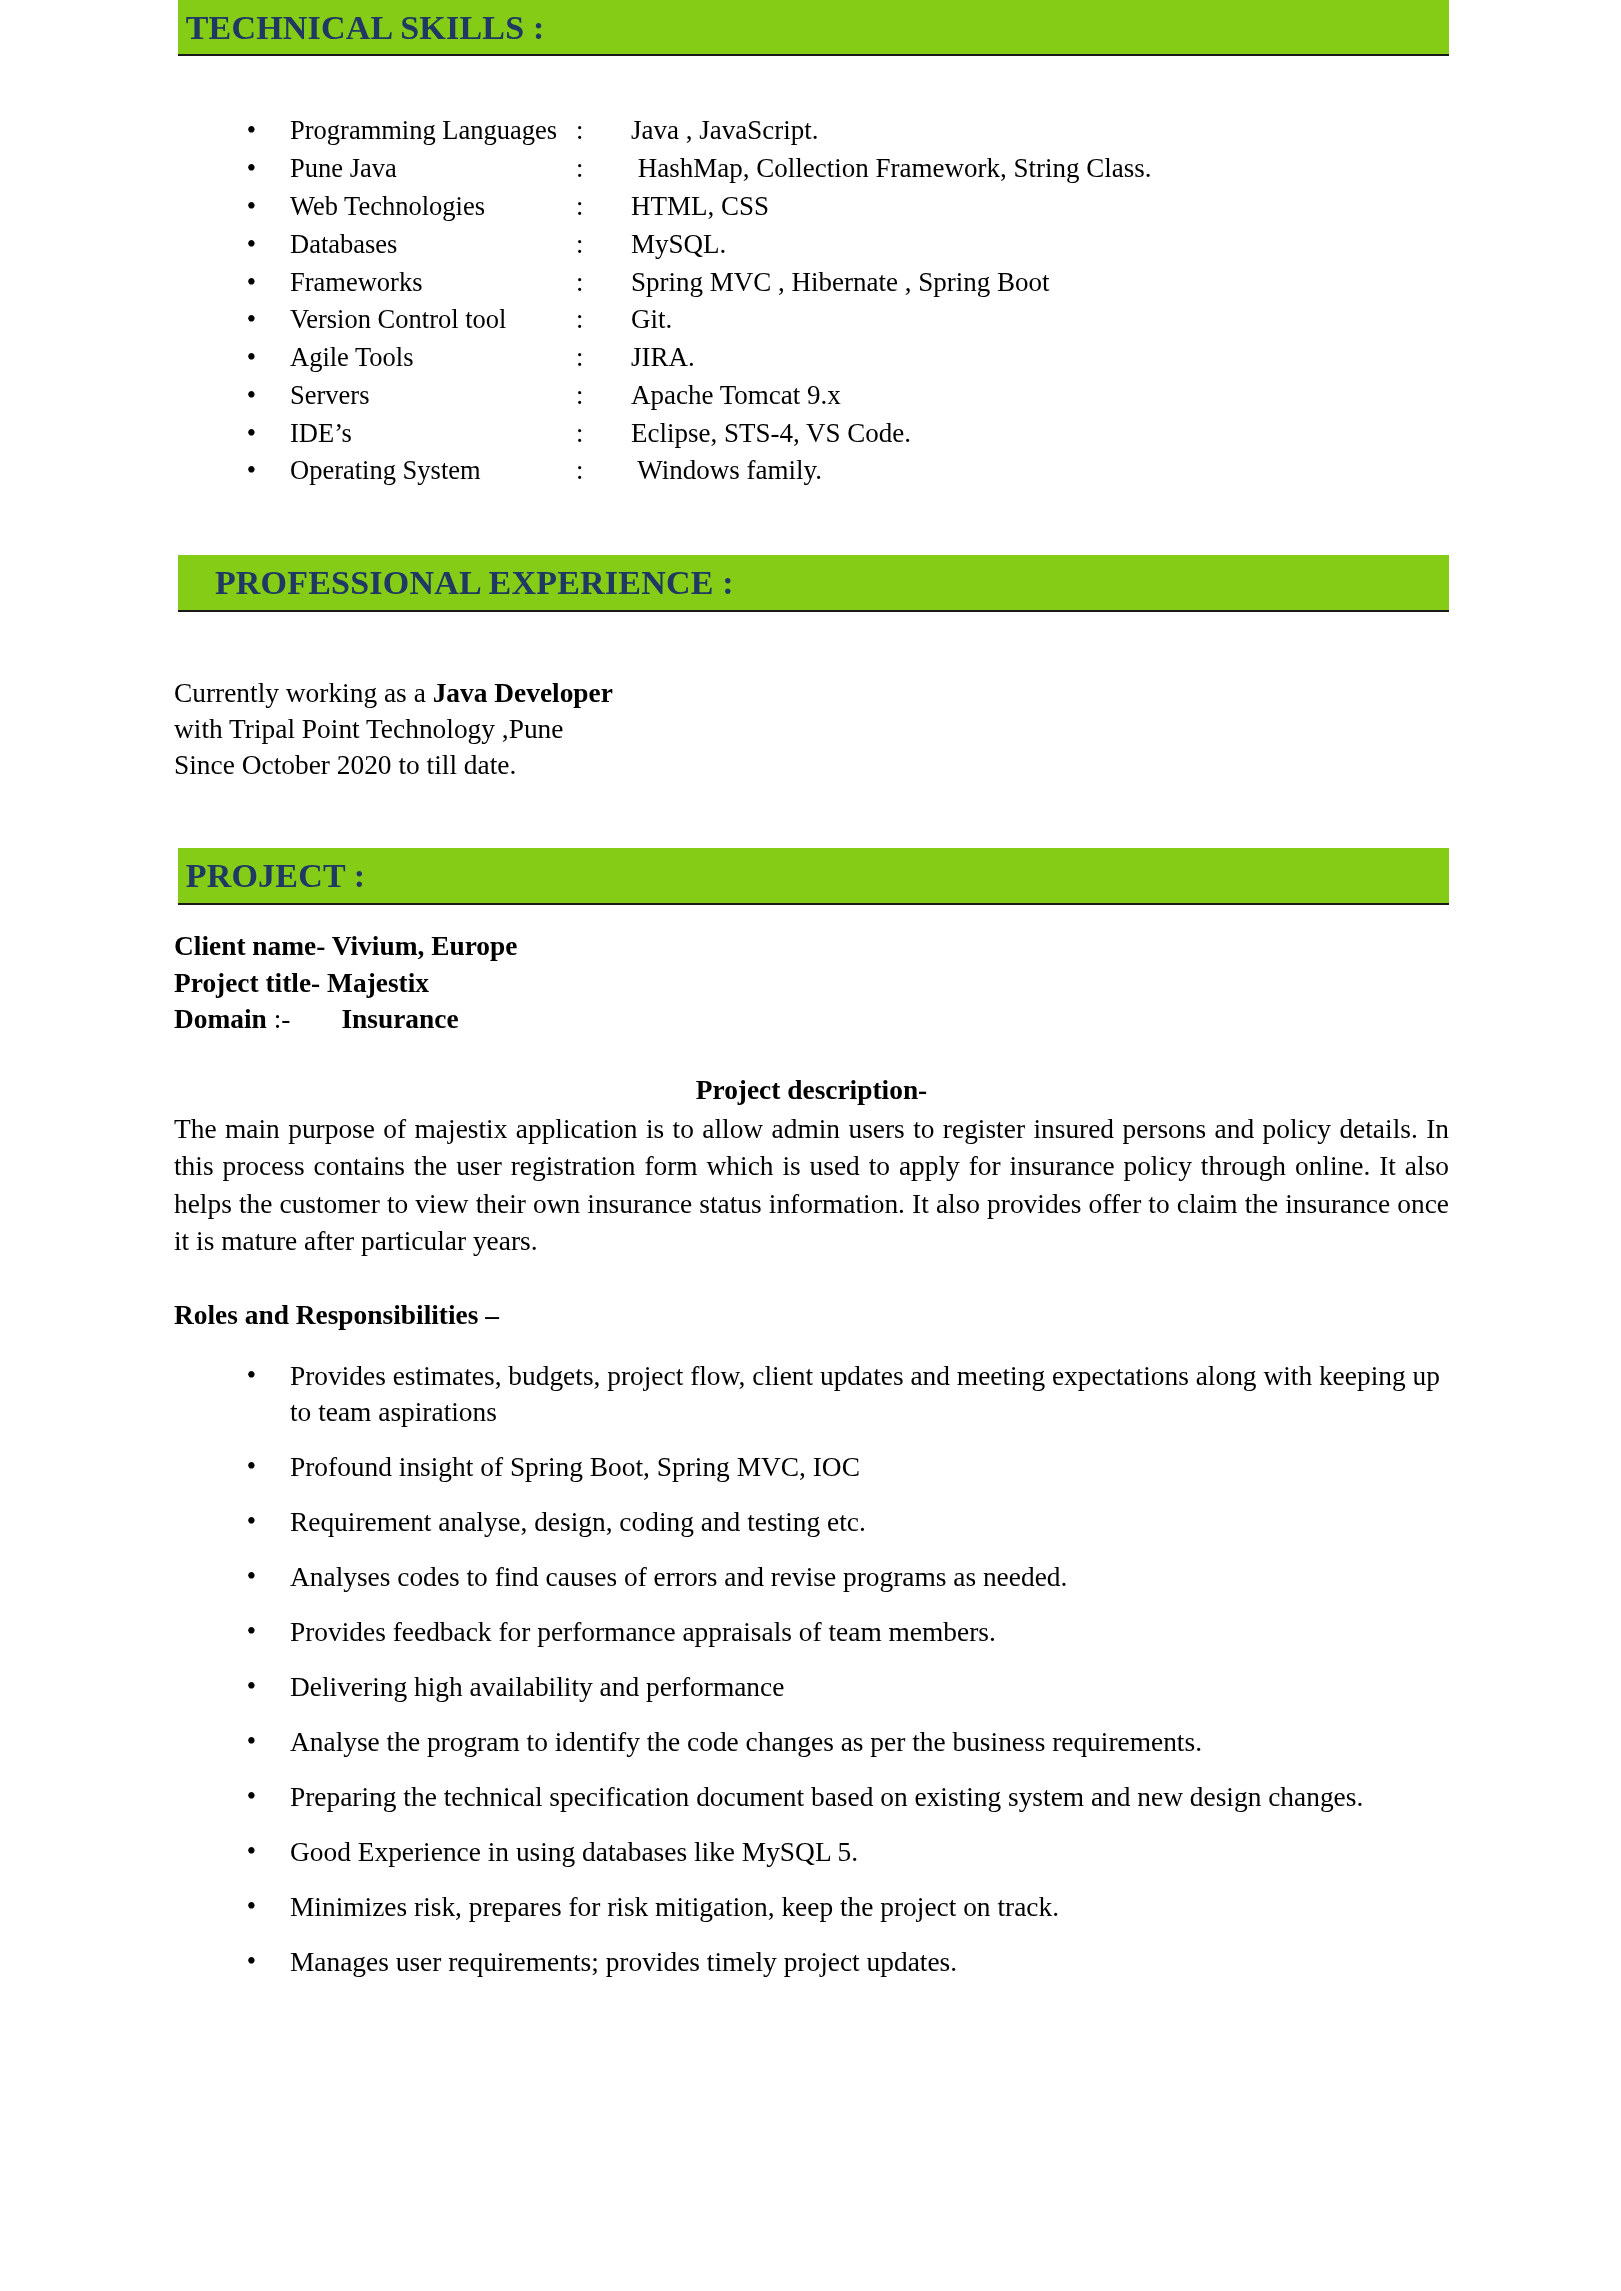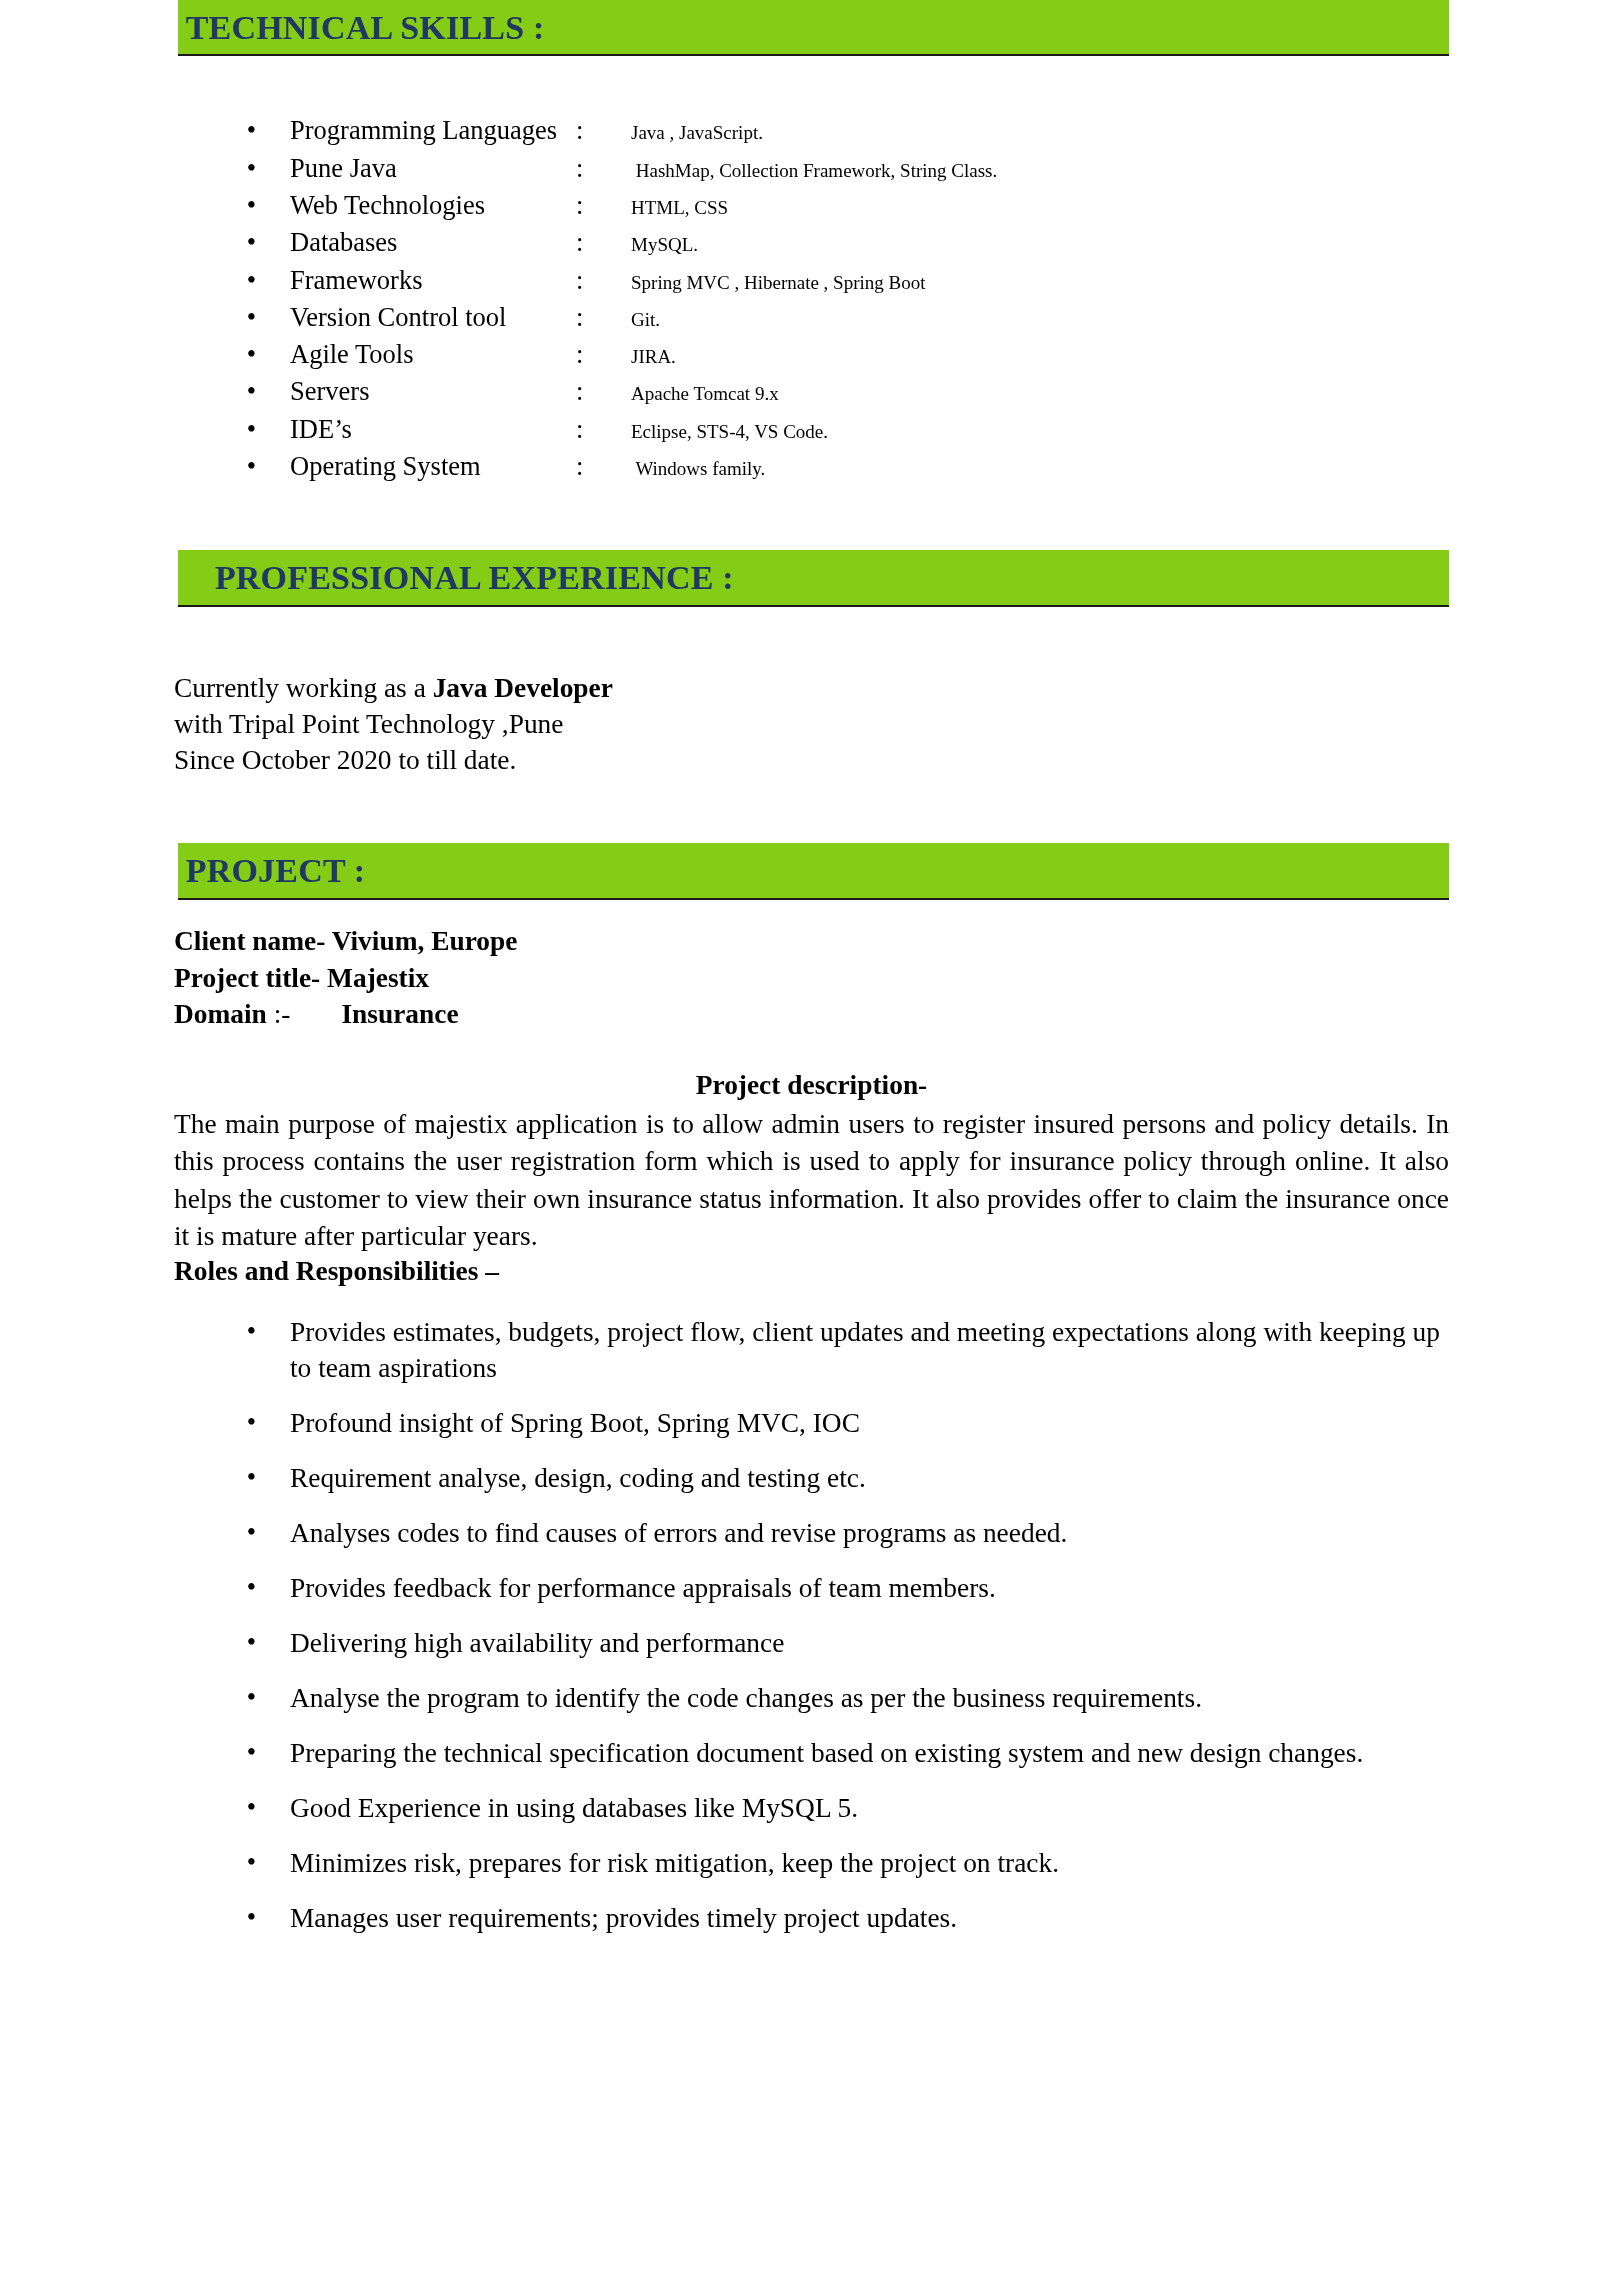--- a/index.html
+++ b/index.html
@@ -67,21 +67,21 @@
     width: 286px;
     flex: 0 0 286px;
     font-size: 26.5px;
   }
   .skill-colon {
     width: 55px;
     flex: 0 0 55px;
     font-size: 26.5px;
   }
   .skill-value {
-    font-size: 19px;
+    font-size: 27px;
     white-space: pre;
   }
 
   
   .exp-wrap {
     margin-top: 63px;
   }
   .exp-line {
     font-size: 27.4px;
     line-height: 1.32;
@@ -110,20 +110,21 @@
   }
   .desc-body {
     margin-top: 3.9px;
     font-size: 27.4px;
     line-height: 1.36;
     text-align: justify;
     text-justify: inter-word;
   }
 
   .roles-head {
+    margin-top: 39px;
     font-size: 27.4px;
     font-weight: bold;
     line-height: 1.2;
   }
 
   .roles-list {
     margin-top: 25.5px;
     margin-left: 59px;
   }
   .role-row {

